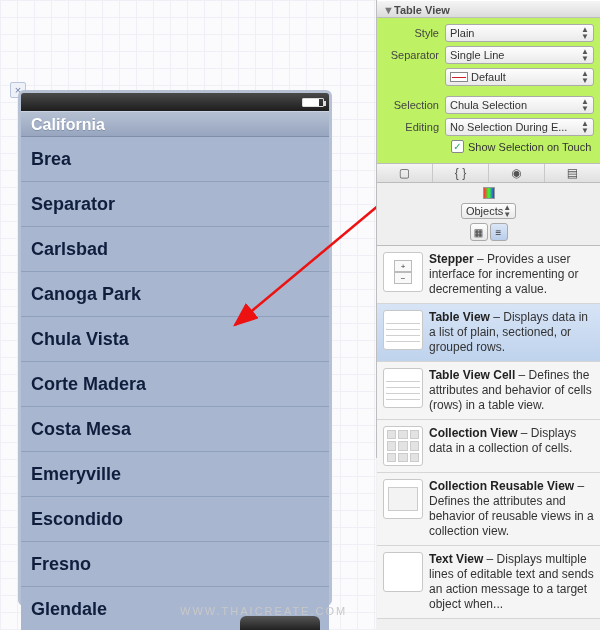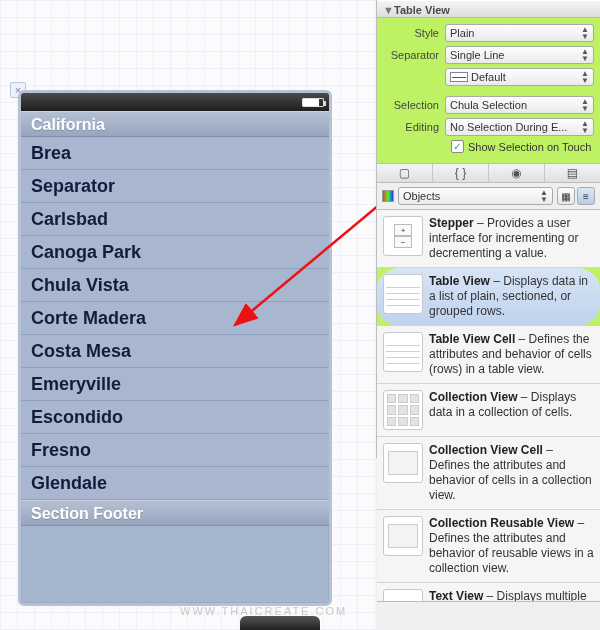--- a/index.html
+++ b/index.html
@@ -41,21 +41,21 @@
 .section-header, .section-footer {
   height: 26px; line-height: 26px; padding: 0 10px;
   color: #fff; font-weight: bold; font-size: 16px;
   background: linear-gradient(#b5c0d2, #97a5bf);
   border-top: 1px solid #c8d2e2;
   border-bottom: 1px solid #7f8fa8;
   text-shadow: 0 1px 0 #7f8fa6;
 }
 .table { background: #fff; }
 .row {
-  height: 33px; display: flex; align-items: center; padding: 0 10px;
+  height: 45px; display: flex; align-items: center; padding: 0 10px;
   background: #a8b6cf;
   border-bottom: 1px solid #8ea0bb;
   color: #0f1e3d; font-weight: bold; font-size: 18px;
 }
 
 
 .inspector {
   position: absolute; left: 376px; top: 0; width: 224px; height: 458px;
   background: #bef264; border-left: 1px solid #bdbdbd;
   font-size: 11px; color: #333;
@@ -81,31 +81,31 @@
 
 
 .lib-tabs {
   display: flex; height: 20px; border-top: 1px solid #bcbcbc; border-bottom: 1px solid #bcbcbc;
   background: linear-gradient(#f4f4f4,#e0e0e0);
 }
 .lib-tab { flex: 1; display:flex; align-items:center; justify-content:center; border-right:1px solid #c8c8c8; font-size:12px; color:#555;}
 .lib-tab:last-child{border-right:none;}
 .lib-filter {
   display:flex; align-items:center; padding:4px 5px; gap:4px;
-  border-bottom:1px solid #bcbcbc; background:#efefef;
+  border-bottom:1px solid #bcbcbc; background:#efefef;flex-direction:column;
 }
 .lib-filter .popup { flex:1; }
 .swatch { width: 12px; height: 12px; background: linear-gradient(90deg,#f33,#3f3,#33f); border:1px solid #999; }
 .view-toggle { display:flex; gap:2px; }
 .tog { width:18px; height:18px; border:1px solid #aaa; border-radius:3px; background:linear-gradient(#fdfdfd,#e8e8e8); display:flex; align-items:center; justify-content:center; font-size:10px;}
 .tog.active{ background:linear-gradient(#dbe7f8,#b9cdea); }
 
 .lib-list { overflow-y:auto; height: 392px; border-bottom:1px solid #bcbcbc; }
 .lib-item { display:flex; gap:6px; padding:6px; border-bottom:1px solid #d6d6d6; background:#f5f5f5; }
-.lib-item.sel { background: linear-gradient(#d7e4f6,#bfd3ed); border-radius: 22px; }
+.lib-item.sel { background: linear-gradient(#d7e4f6,#bfd3ed); }
 .lib-thumb { width:40px; height:40px; background:#fff; border:1px solid #c8c8c8; border-radius:3px; flex-shrink:0; display:flex; align-items:center; justify-content:center; }
 .lib-text { font-size:12px; color:#333; line-height:1.25; }
 .lib-text b { color:#222; }
 
 
 .th-stepper{display:flex;flex-direction:column;width:18px;}
 .th-stepper span{border:1px solid #bbb;height:12px;display:flex;align-items:center;justify-content:center;font-size:8px;background:#f9f9f9;}
 
 .th-lines{width:34px;}
 .th-lines div{height:6px;border-bottom:1px solid #d0d0d0;}
@@ -278,26 +278,20 @@
             <div></div>
             <div></div>
           </div>
         </div>
         <div class="lib-text"><b>Collection View</b> – Displays data in a collection of cells.</div>
       </div>
       <div class="lib-item">
         <div class="lib-thumb">
           <div style="width: 30px; height: 24px; border: 1px solid rgb(204, 204, 204); background: rgb(243, 243, 243);"></div>
         </div>
-        <div class="lib-text"><b>Collection View Cell</b> – Defines the attributes and behavior of cells in a collection view.</div>
-      </div>
-      <div class="lib-item">
-        <div class="lib-thumb">
-          <div style="width: 30px; height: 24px; border: 1px solid rgb(204, 204, 204); background: rgb(243, 243, 243);"></div>
-        </div>
         <div class="lib-text"><b>Collection Reusable View</b> – Defines the attributes and behavior of reusable views in a collection view.</div>
       </div>
       <div class="lib-item">
         <div class="lib-thumb"></div>
         <div class="lib-text"><b>Text View</b> – Displays multiple lines of editable text and sends an action message to a target object when...</div>
       </div>
     </div>
 </div>
 
 <div class="watermark">WWW.THAICREATE.COM</div>

